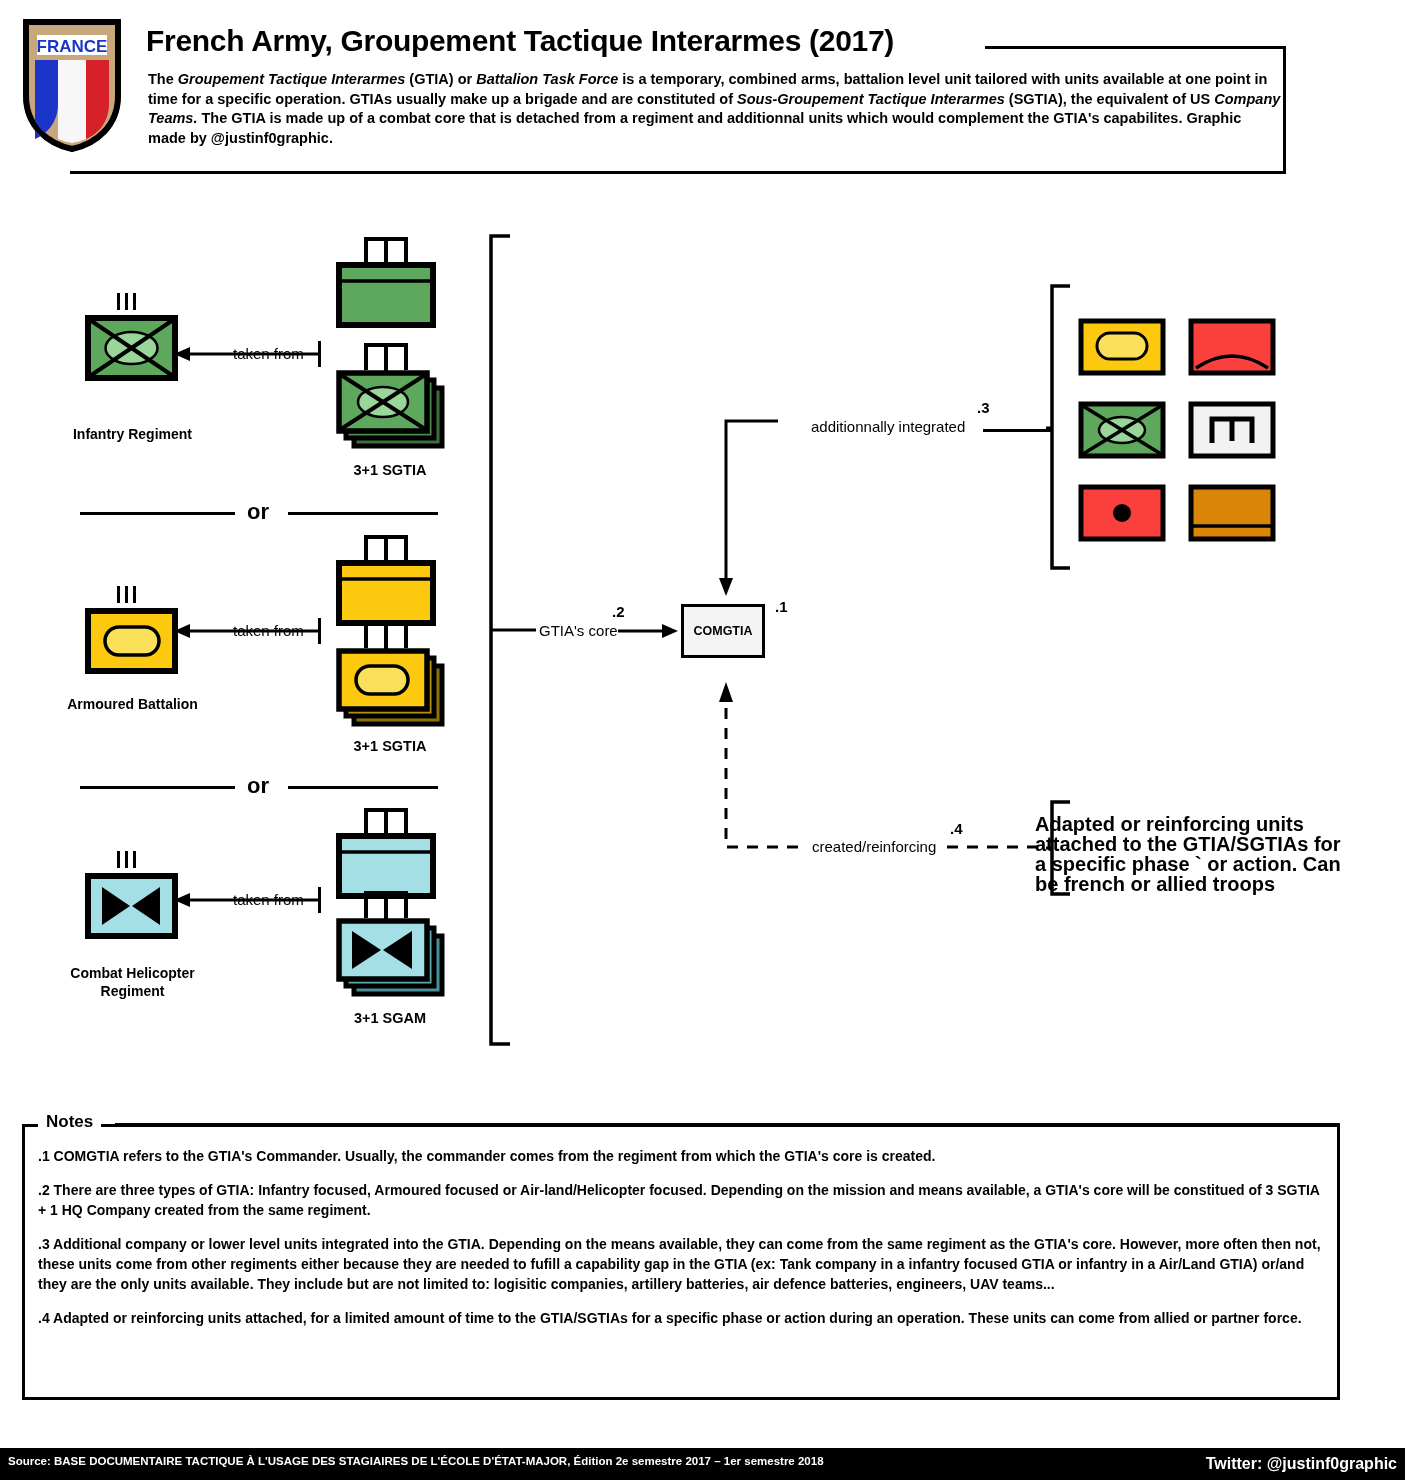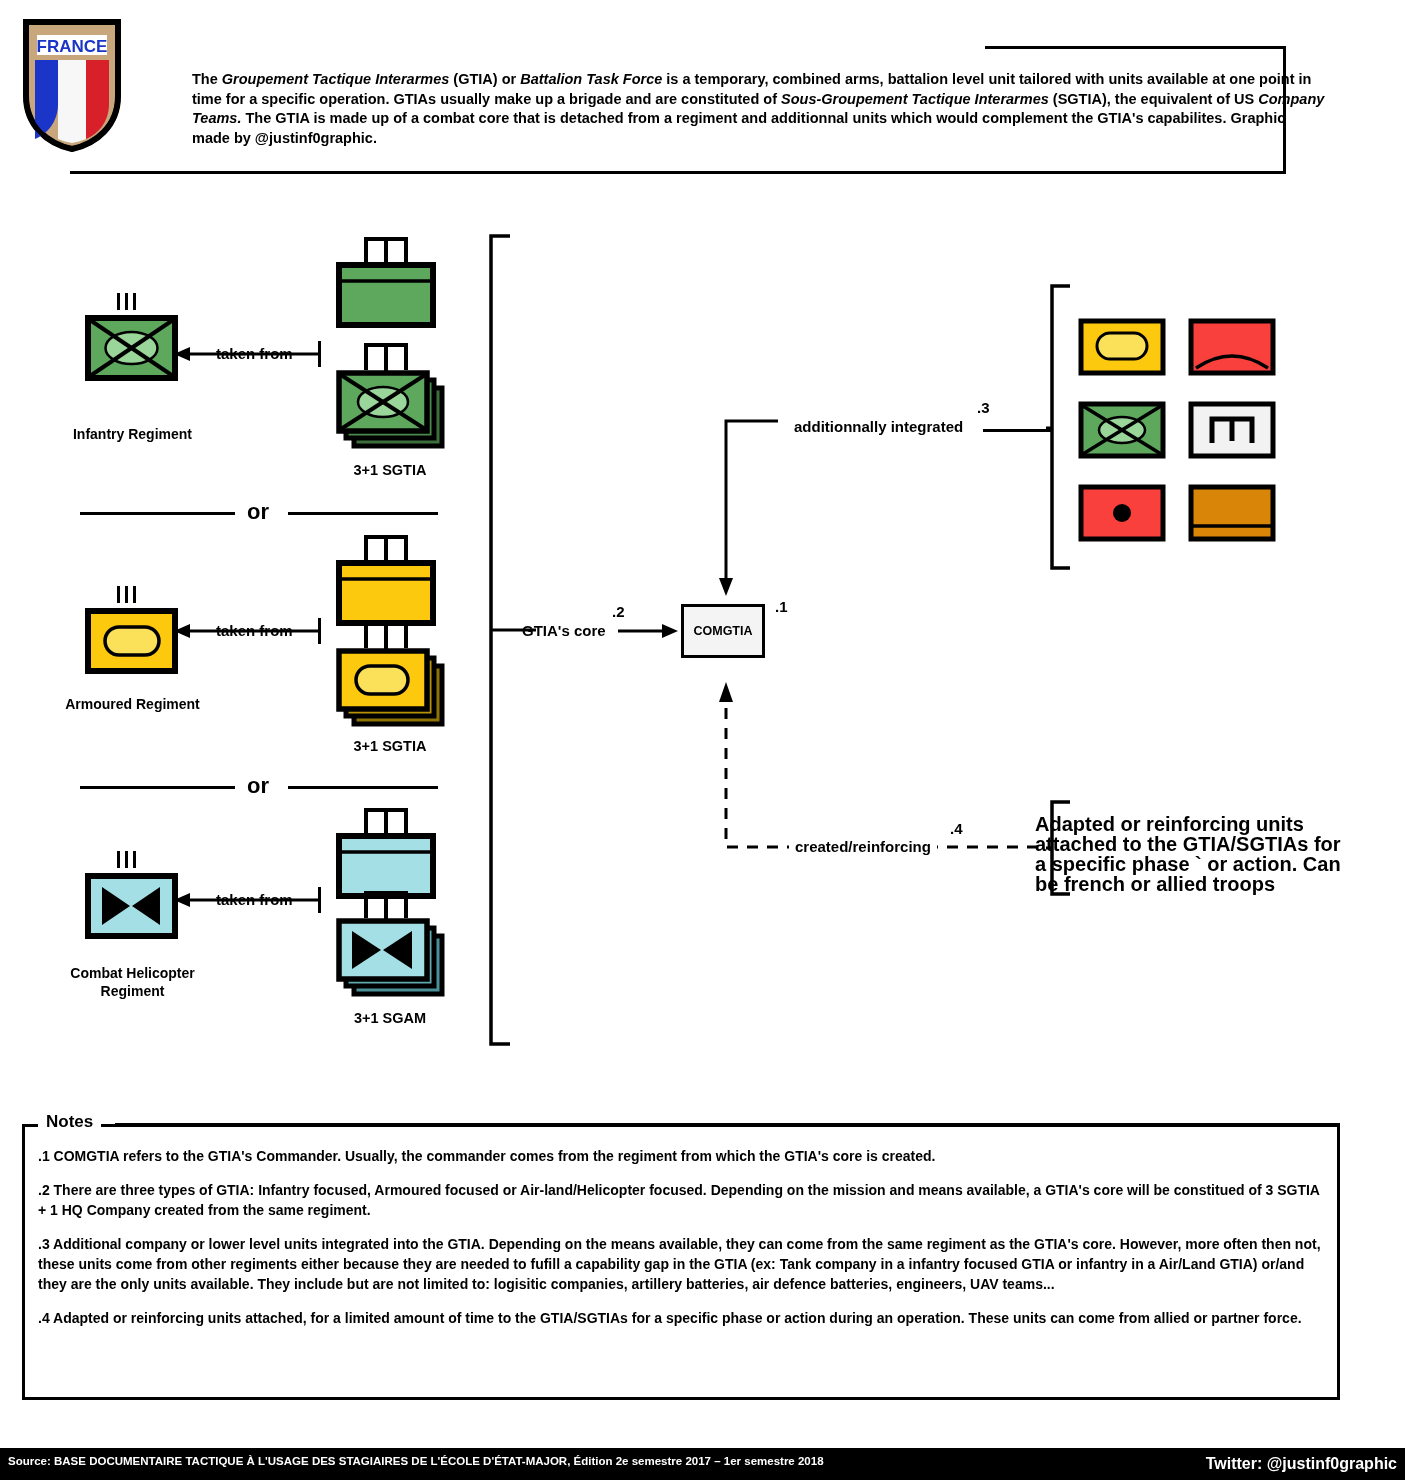--- a/index.html
+++ b/index.html
@@ -17,37 +17,36 @@
     white-space:nowrap;
   }
   #title-rule{left:985px;top:46px;width:300px;height:3px;background:#000;}
   #header-box{
     left:1283px;top:46px;width:3px;height:128px;background:#000;
   }
   #header-box-bottom{left:70px;top:171px;width:1216px;height:3px;background:#000;}
   #intro{
     left:148px;top:70px;width:1135px;font-size:14.5px;font-weight:bold;
     line-height:19.5px;
-    margin-left:44px;
   }
   #intro i{font-style:italic;}
 
   
   .regiment-label{
     font-size:14px;font-weight:bold;text-align:center;line-height:18px;margin-top:32px;
   }
   .stack-label{font-size:14.5px;font-weight:bold;text-align:center;}
   .or-text{font-size:22px;font-weight:bold;}
   .rule{background:#000;height:3px;}
   .vline{background:#000;width:3px;}
 
   .sizebars{position:absolute;display:flex;gap:5px;}
   .sizebars span{display:block;width:3px;height:17px;background:#000;}
 
-  .flow-label{font-size:15px;font-weight:bold;white-space:nowrap;}
+  .flow-label{font-size:15px;font-weight:normal;white-space:nowrap;margin-left:17px;}
   .note-ref{font-size:15px;font-weight:bold;}
 
   #comgtia-box{
     left:681px;top:604px;width:84px;height:54px;border:3px solid #000;
     background:#f4f4f4;box-sizing:border-box;display:flex;align-items:center;
     justify-content:center;font-size:12.5px;font-weight:bold;
   }
 
   
   #notes-box{
@@ -85,20 +84,21 @@
   <svg class="abs" id="shield" viewBox="0 0 100 135">
     <path d="M4 4 H96 V78 C96 108 74 126 50 131 C26 126 4 108 4 78 Z" fill="#c8a77c" stroke="#000" stroke-width="6"></path>
     <rect x="14" y="16" width="72" height="22" fill="#ffffff" stroke="#c8a77c" stroke-width="2"></rect>
     <text x="50" y="34" font-family="Liberation Sans, sans-serif" font-size="17" font-weight="bold" fill="#1b35c8" text-anchor="middle">FRANCE</text>
     <path d="M13 42 H36 V86 C36 104 25 116 13 121 Z" fill="#1b35c8"></path>
     <path d="M36 42 H64 V121 C60 123 54 124 50 125 C46 124 40 123 36 121 Z" fill="#f7f7f7"></path>
     <path d="M64 42 H87 V86 C87 104 76 116 64 121 Z" fill="#d8202a"></path>
     <path d="M4 4 H96 V78 C96 108 74 126 50 131 C26 126 4 108 4 78 Z" fill="none" stroke="#000" stroke-width="5"></path>
   </svg>
 
+  <div class="abs" id="title">French Army, Groupement Tactique Interarmes (2017)</div>
   <div class="abs" id="title-rule"></div>
   <div class="abs" id="header-box"></div>
   <div class="abs" id="header-box-bottom"></div>
   <div class="abs" style="left:70px;top:171px;width:3px;height:3px;background:#000;"></div>
 
   <div class="abs" id="intro">
     <span>The </span><i>Groupement Tactique Interarmes</i><span> (GTIA) or </span><i>Battalion Task Force</i><span> is a temporary, combined arms, battalion level unit tailored with units available at one point in time for a specific operation. GTIAs usually make up a brigade and are constituted of </span><i>Sous-Groupement Tactique Interarmes</i><span> (SGTIA), the equivalent of US </span><i>Company Teams.</i><span> The GTIA is made up of a combat core that is detached from a regiment and additionnal units which would complement the GTIA's capabilites. Graphic made by @justinf0graphic.</span>
   </div>
 </div>
 
@@ -159,21 +159,21 @@
   <div class="sizebars" style="left:32px;top:-22px;">
     <span></span>
       <span></span>
       <span></span>
   </div>
   <svg width="93" height="66" viewBox="0 0 93 66">
     <rect x="3" y="3" width="87" height="60" fill="#fcc90e" stroke="#000" stroke-width="6"></rect>
     <rect x="20" y="19" width="54" height="28" rx="14" ry="14" fill="#fbe05a" stroke="#000" stroke-width="3.5"></rect>
   </svg>
 </div>
-<div class="abs regiment-label" style="left:40px;top:663px;width:185px;">Armoured Regiment</div>
+<div class="abs regiment-label" style="left:40px;top:663px;width:185px;">Armoured Battalion</div>
 
 <svg class="abs" style="left:170px;top:617px;" width="150" height="28">
   <line x1="148" y1="14" x2="20" y2="14" stroke="#000" stroke-width="3"></line>
   <polygon points="4,14 20,7 20,21" fill="#000"></polygon>
 </svg>
 <div class="abs flow-label" style="left:216px;top:622px;">taken from</div>
 <div class="abs vline" style="left:318px;top:618px;height:26px;"></div>
 
 <div class="abs" style="left:336px;top:560px;">
   <svg width="50" height="32" viewBox="0 0 50 32" style="position:absolute;left:25px;top:-28px;">

